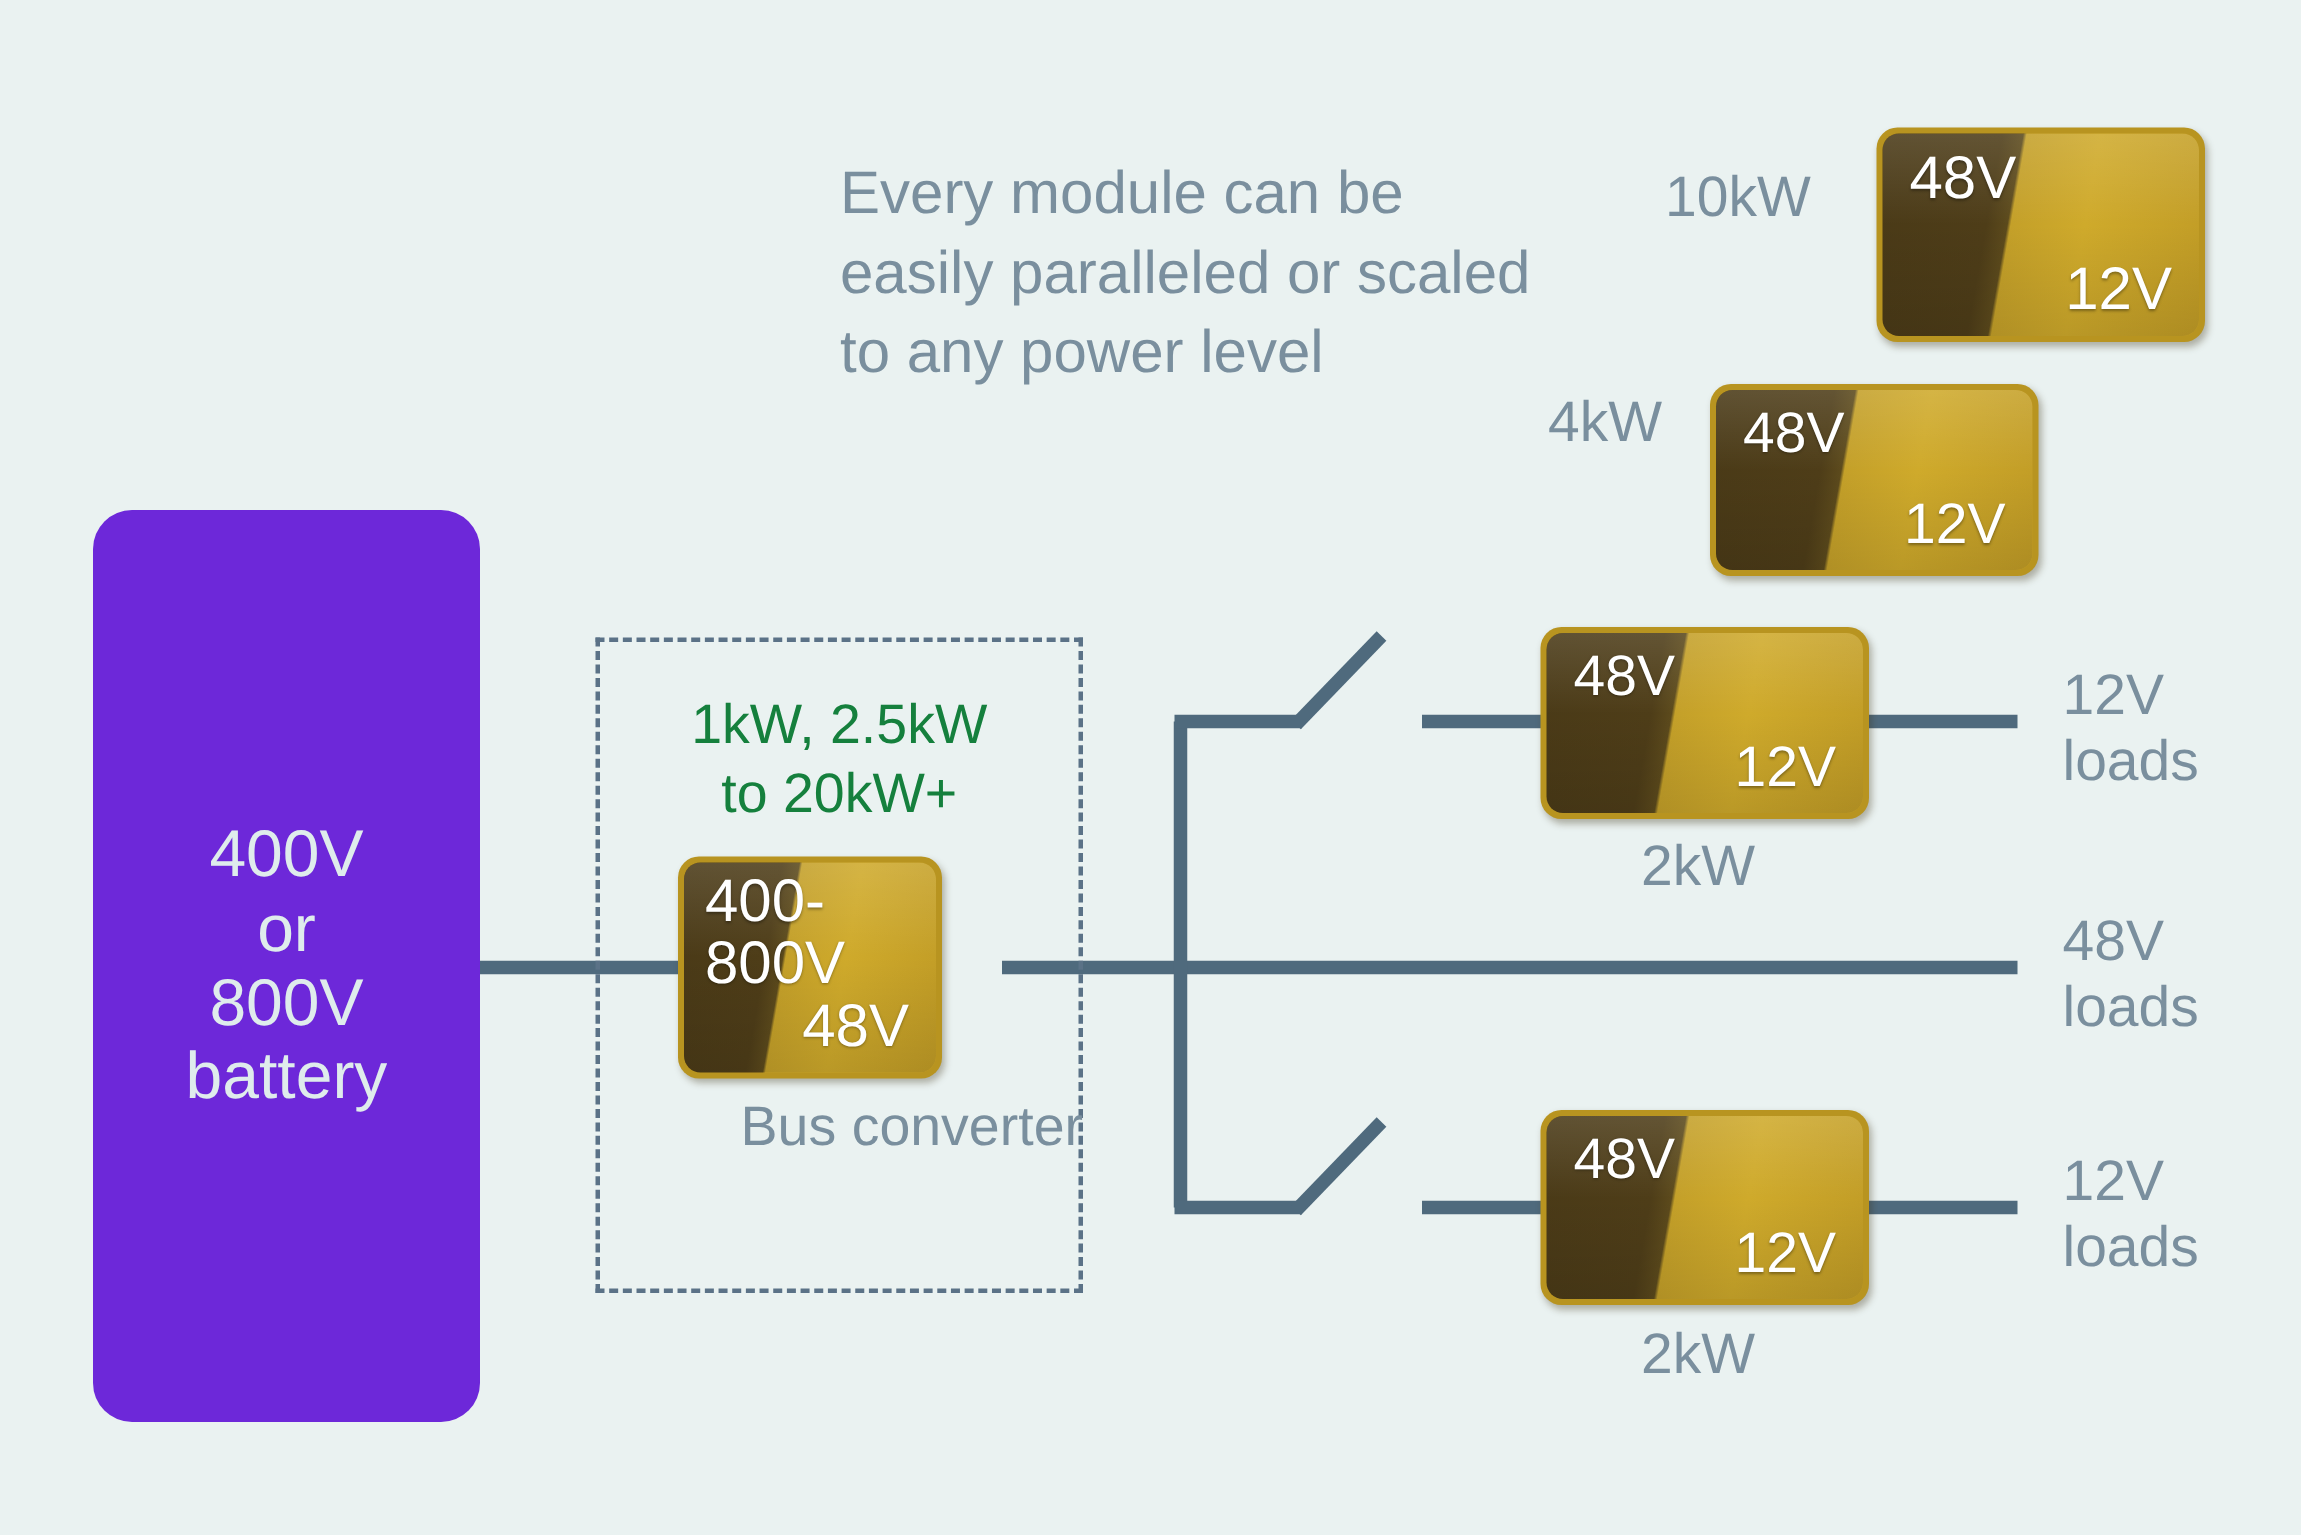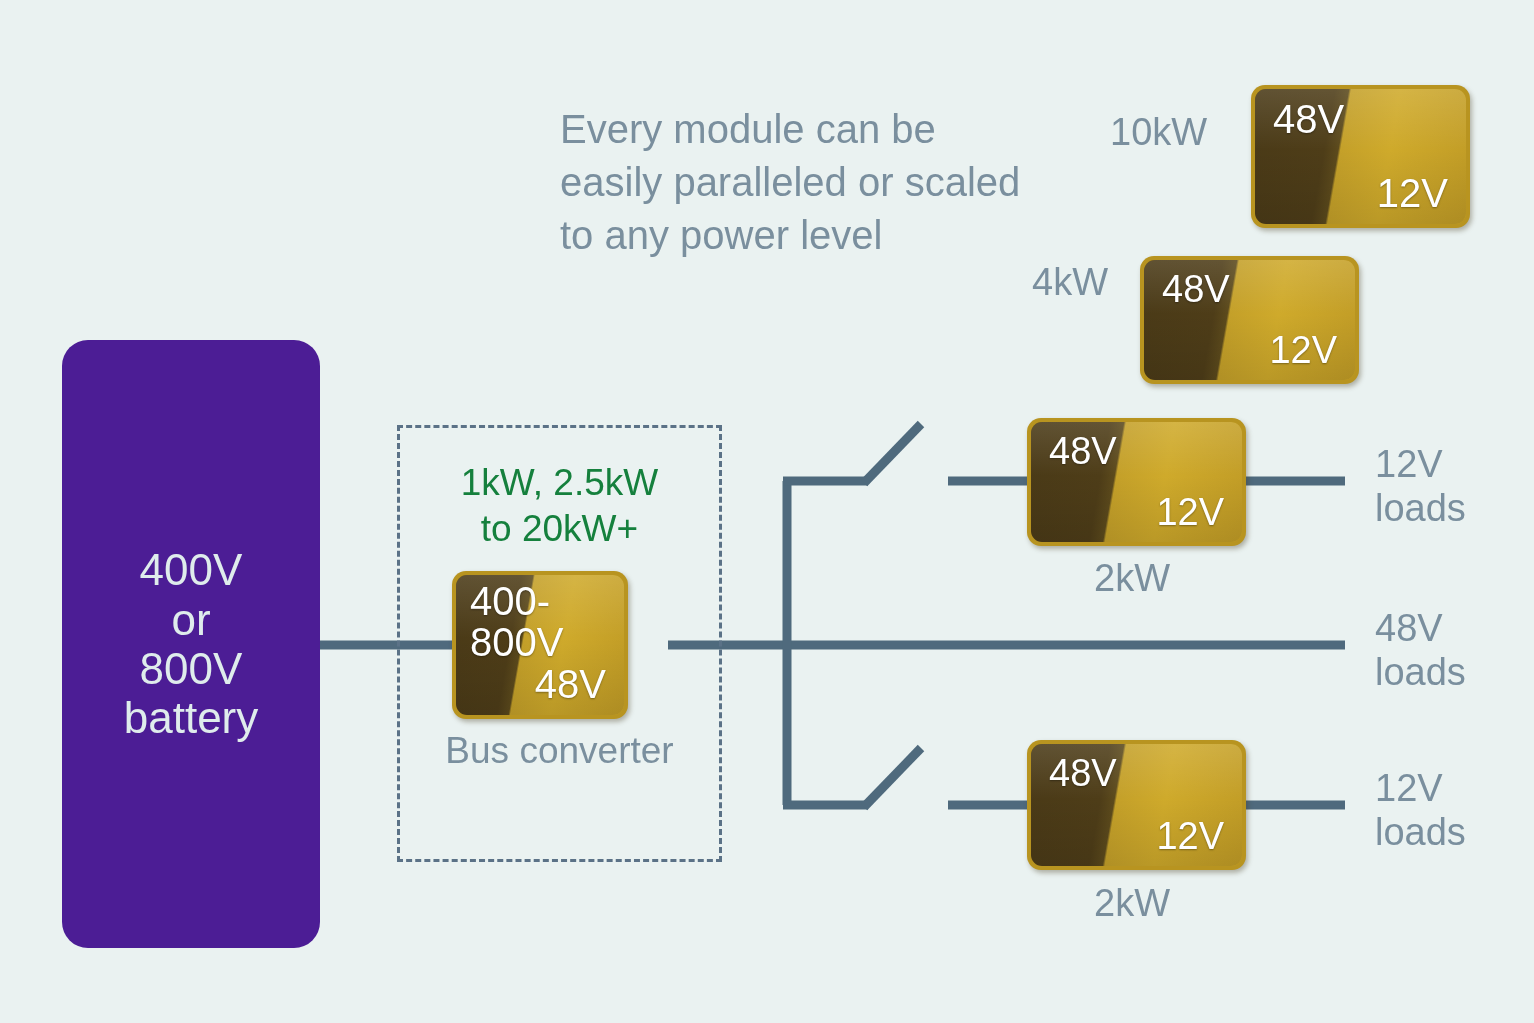--- a/index.html
+++ b/index.html
@@ -21,21 +21,21 @@
     background: #eaf2f1;
   }
 
   
   .battery {
     position: absolute;
     left: 62px;
     top: 340px;
     width: 258px;
     height: 608px;
-    background: #4c1d95;
+    background: #6d28d9;
     border-radius: 26px;
     display: flex;
     align-items: center;
     justify-content: center;
   }
   .battery-label {
     color: #dfecec;
     font-size: 44px;
     line-height: 1.12;
     text-align: center;
@@ -71,21 +71,21 @@
     color: #15803d;
     font-size: 37px;
     line-height: 1.25;
     white-space: pre-line;
   }
   .bus-caption {
     position: absolute;
     left: 397px;
     top: 730px;
     width: 325px;
-    text-align: center;
+    text-align: right;
     color: #7a8f9e;
     font-size: 37px;
   }
 
   
   .module {
     position: absolute;
     border-radius: 14px;
     background: #b89420;
     padding: 4px;

